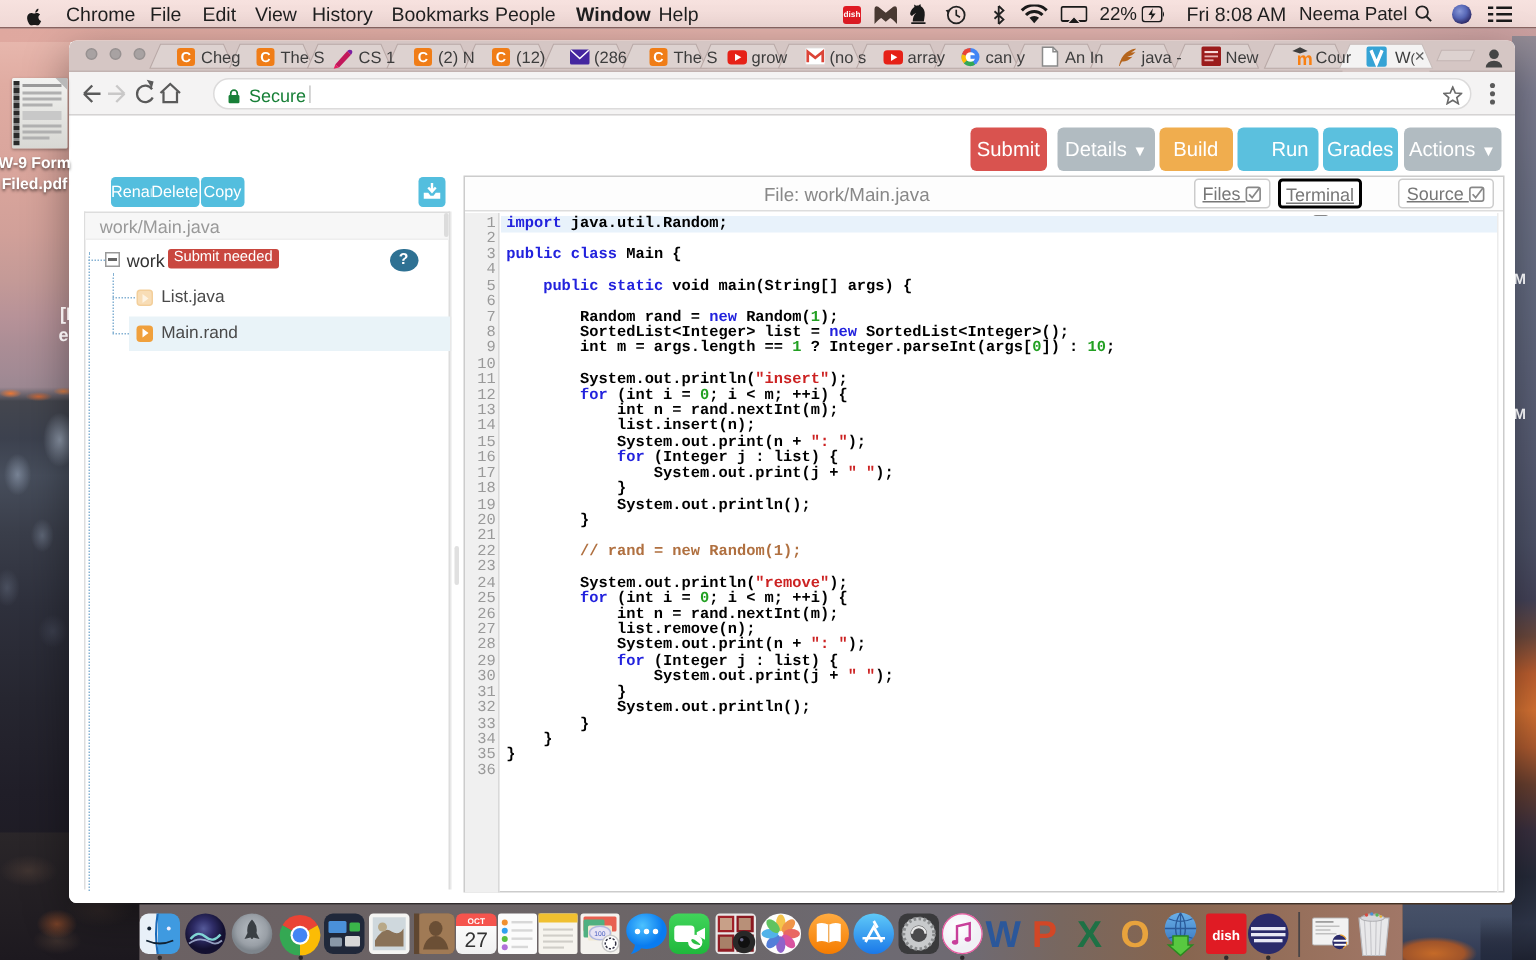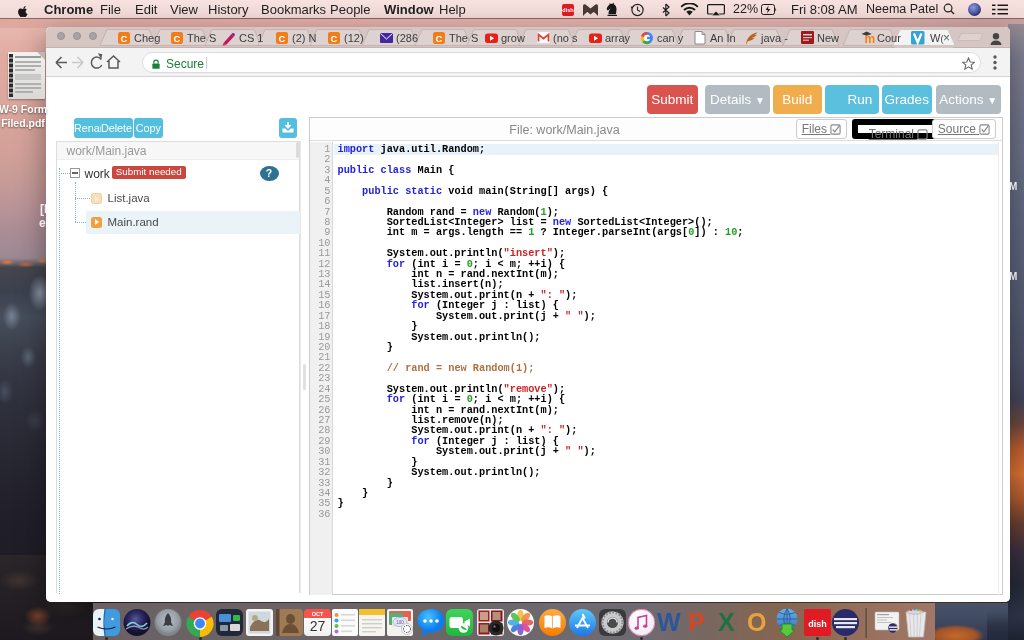--- a/index.html
+++ b/index.html
@@ -86,21 +86,21 @@
   <div class="abs" id="wall-top"></div>
   <div class="abs" id="wall-right"></div>
   <div class="abs" id="wall-bottom"></div>
   <div class="abs" id="wall-left-rock"></div>
   <div class="abs" id="wall-left-rock2"></div>
 
   <div class="abs" id="menubar">
     <svg class="mi" style="left:17px;top:2.5px" width="12" height="14" viewBox="0 0 13 16">
       <path d="M11.6 12.6c-.3.7-.4 1-.8 1.6-.5.8-1.3 1.9-2.2 1.9-.8 0-1-.5-2.1-.5s-1.4.5-2.2.5c-.9 0-1.6-.9-2.1-1.7C.7 12.1.5 9.4 1.4 8c.6-1 1.6-1.6 2.5-1.6.9 0 1.5.5 2.3.5.7 0 1.2-.5 2.3-.5.8 0 1.7.4 2.3 1.2-2 1.1-1.7 3.9.8 5zM8.9 5.2c.4-.5.7-1.2.6-1.9-.6 0-1.4.4-1.8 1-.4.5-.7 1.2-.6 1.9.7 0 1.4-.4 1.8-1z" fill="#1a1a1a"></path>
     </svg>
-    <span class="mi" style="left:44px;font-weight:bold;">Chrome</span>
+    <span class="mi" style="left:44px;font-weight:normal;">Chrome</span>
     <span class="mi" style="left:100px;">File</span>
     <span class="mi" style="left:135px;">Edit</span>
     <span class="mi" style="left:170px;">View</span>
     <span class="mi" style="left:208px;">History</span>
     <span class="mi" style="left:261px;">Bookmarks</span>
     <span class="mi" style="left:330px;">People</span>
     <span class="mi" style="left:384px;font-weight:bold;">Window</span>
     <span class="mi" style="left:439px;">Help</span>
     <div class="mi" style="left:562px;top:3.5px;width:12px;height:12px;background:#e01b24;border-radius:2px;color:#fff;font-size:5.5px;font-weight:bold;text-align:center;line-height:12px;">dish</div>
     <svg class="mi" style="left:582px;top:3px" width="17" height="14" viewBox="0 0 17 14">
@@ -335,21 +335,21 @@
       <div class="abs" style="left:250px;top:64px;width:3px;height:16px;background:#dcdcdc;border-radius:2px;"></div>
       <div class="abs" style="left:257px;top:286px;width:2.5px;height:26px;background:#e0e0e0;border-radius:2px;"></div>
 
       <div class="abs" id="editor">
         <div id="edhead"></div>
         <span class="abs" style="left:150px;top:5px;width:210px;text-align:center;font-size:12.5px;color:#888;">File: work/Main.java</span>
         <div class="togbtn" style="left:486.5px;width:51px;">Files <svg width="11" height="11" viewBox="0 0 12 12" style="vertical-align:-1.5px;">
             <rect x="1" y="1" width="10" height="10" rx="1.5" fill="none" stroke="#888" stroke-width="1.2"></rect>
             <path d="M3 6 L5.2 8.5 L10.5 1.5" stroke="#888" stroke-width="1.3" fill="none"></path>
           </svg></div>
-        <div class="togbtn" style="left:542.5px;width:93px;border:6px solid #000000;">Terminal <svg width="11" height="11" viewBox="0 0 12 12" style="vertical-align:-1.5px;">
+        <div class="togbtn" style="left:542.5px;width:56px;border:2px solid #000000;">Terminal <svg width="11" height="11" viewBox="0 0 12 12" style="vertical-align:-1.5px;">
             <rect x="1" y="1" width="10" height="10" rx="1.5" fill="none" stroke="#888" stroke-width="1.2"></rect>
           </svg></div>
         <div class="togbtn" style="left:622.5px;width:64px;">Source <svg width="11" height="11" viewBox="0 0 12 12" style="vertical-align:-1.5px;">
             <rect x="1" y="1" width="10" height="10" rx="1.5" fill="none" stroke="#888" stroke-width="1.2"></rect>
             <path d="M3 6 L5.2 8.5 L10.5 1.5" stroke="#888" stroke-width="1.3" fill="none"></path>
           </svg></div>
         <div id="gutter"></div>
         <div class="abs" style="left:688.5px;top:24.5px;width:1px;height:453px;background:#ececec;"></div>
         <div id="codebg1"></div>
         <pre class="code" id="gutnums">1

